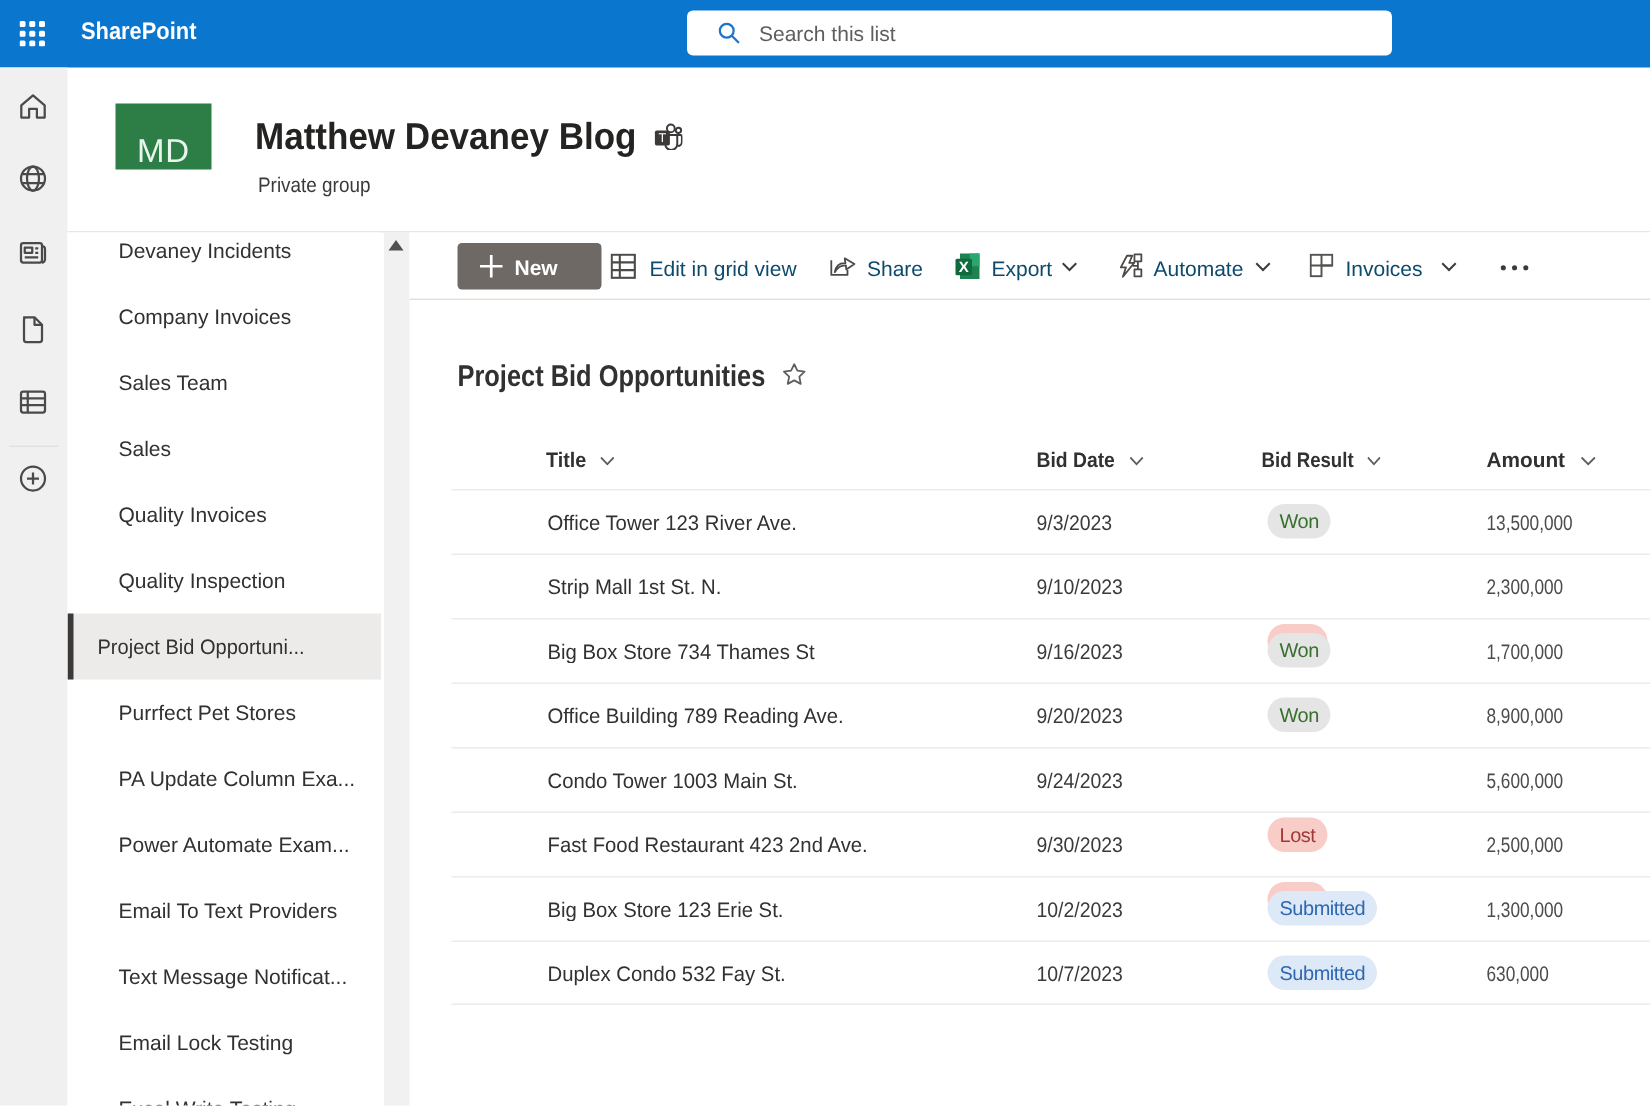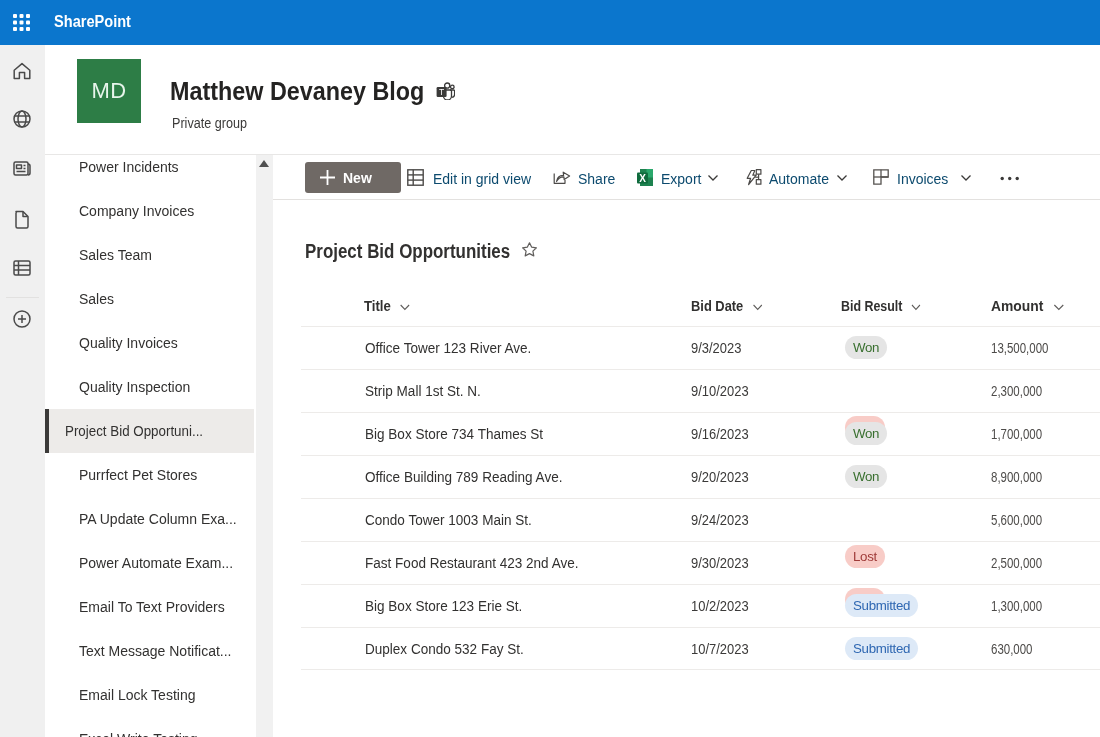--- a/index.html
+++ b/index.html
@@ -11,21 +11,21 @@
   #suitebar { position:absolute; left:0; top:0; width:1100px; height:45px; background:#0b76cd; }
   #waffle { position:absolute; left:13px; top:14px; width:17px; height:17px; }
   #spname { position:absolute; left:54px; top:13px; color:#fff; font-size:16px; font-weight:bold; transform:scaleX(0.911); transform-origin:left; }
   #search { position:absolute; left:458px; top:7px; width:470px; height:30px; background:#fff; border-radius:4px; }
   #search .ph { position:absolute; left:48px; top:7px; font-size:14px; color:#605e5c; }
 
   
   #rail { position:absolute; left:0; top:45px; width:45px; height:692px; background:#f0f0f0; }
 
   
-  #logo { position:absolute; left:77px; top:59px; width:64px; height:64px; background:#2d7d46;
+  #logo { position:absolute; left:77px; top:69px; width:64px; height:44px; background:#2d7d46;
           color:#e7f5eb; font-size:22px; text-align:center; line-height:64px; letter-spacing:0.5px; }
   #sitetitle { position:absolute; left:170px; top:77px; font-size:25px; font-weight:bold; color:#242322; transform:scaleX(0.934); transform-origin:left; }
   #privgrp { position:absolute; left:172px; top:115px; font-size:14px; color:#3b3a39; transform:scaleX(0.90); transform-origin:left; }
   #hdrline { position:absolute; left:45px; top:154px; width:1055px; height:1px; background:#e8e7e6; }
 
   
   #nav { position:absolute; left:45px; top:155px; width:209px; height:582px; background:#fff; overflow:hidden; }
   .navitem { position:absolute; left:0; width:209px; height:44px; line-height:44px; padding-left:34px;
              font-size:14px; color:#323130; white-space:nowrap; }
   .navsel { background:#edebe9; border-left:4px solid #3b3a39; padding-left:16px; font-weight:normal; }
@@ -65,20 +65,27 @@
         <rect x="13" y="0" width="4" height="4" rx="1"></rect>
       <rect x="0" y="6.5" width="4" height="4" rx="1"></rect>
         <rect x="6.5" y="6.5" width="4" height="4" rx="1"></rect>
         <rect x="13" y="6.5" width="4" height="4" rx="1"></rect>
       <rect x="0" y="13" width="4" height="4" rx="1"></rect>
         <rect x="6.5" y="13" width="4" height="4" rx="1"></rect>
         <rect x="13" y="13" width="4" height="4" rx="1"></rect>
     </g>
   </svg>
   <div id="spname">SharePoint</div>
+  <div id="search">
+    <svg style="position:absolute;left:20px;top:7px" width="16" height="16" viewBox="0 0 16 16">
+      <circle cx="6.5" cy="6.5" r="4.6" fill="none" stroke="#1d74c9" stroke-width="1.5"></circle>
+      <line x1="10" y1="10" x2="14.2" y2="14.2" stroke="#1d74c9" stroke-width="1.5" stroke-linecap="round"></line>
+    </svg>
+    <div class="ph">Search this list</div>
+  </div>
 </div>
 
 <div id="rail">
   <div style="position:absolute;left:6px;top:252px;width:33px;height:1px;background:#e2e1e0"></div>
   <svg class="abs" style="left:11px; top:16px" width="22" height="314" viewBox="0 0 22 314">
     <g fill="none" stroke="#4a4a4a" stroke-width="1.5" stroke-linejoin="round">
 
       <path d="M3.2 9.2 L11 2.6 L18.8 9.2 V17.4 H13.6 V11.6 H8.4 V17.4 H3.2 Z"></path>
 
       <circle cx="11" cy="58" r="8"></circle>
@@ -117,21 +124,21 @@
     <path d="M14 8 h3.6 a1 1 0 0 1 1 1 v3.5 a2.8 2.8 0 0 1 -2.8 2.8"></path>
     <path d="M7.5 8 h7 a1 1 0 0 1 1 1 v5 a4 4 0 0 1 -8 0"></path>
   </g>
   <rect x="0.6" y="5" width="10" height="10" rx="1.2" fill="#3b3a39"></rect>
   <text x="5.6" y="12.8" font-size="8.5" fill="#fff" text-anchor="middle" font-family="Liberation Sans">T</text>
 </svg>
 <div id="privgrp">Private group</div>
 <div id="hdrline"></div>
 
 <div id="nav">
-  <div class="navitem" style="top:-10px">Power Incidents</div>
+  <div class="navitem" style="top:-10px">Devaney Incidents</div>
   <div class="navitem" style="top:34px">Company Invoices</div>
   <div class="navitem" style="top:78px">Sales Team</div>
   <div class="navitem" style="top:122px">Sales</div>
   <div class="navitem" style="top:166px">Quality Invoices</div>
   <div class="navitem" style="top:210px">Quality Inspection</div>
   <div class="navitem navsel" style="top:254px"><span>Project Bid Opportuni...</span></div>
   <div class="navitem" style="top:298px">Purrfect Pet Stores</div>
   <div class="navitem" style="top:342px">PA Update Column Exa...</div>
   <div class="navitem" style="top:386px">Power Automate Exam...</div>
   <div class="navitem" style="top:430px">Email To Text Providers</div>

